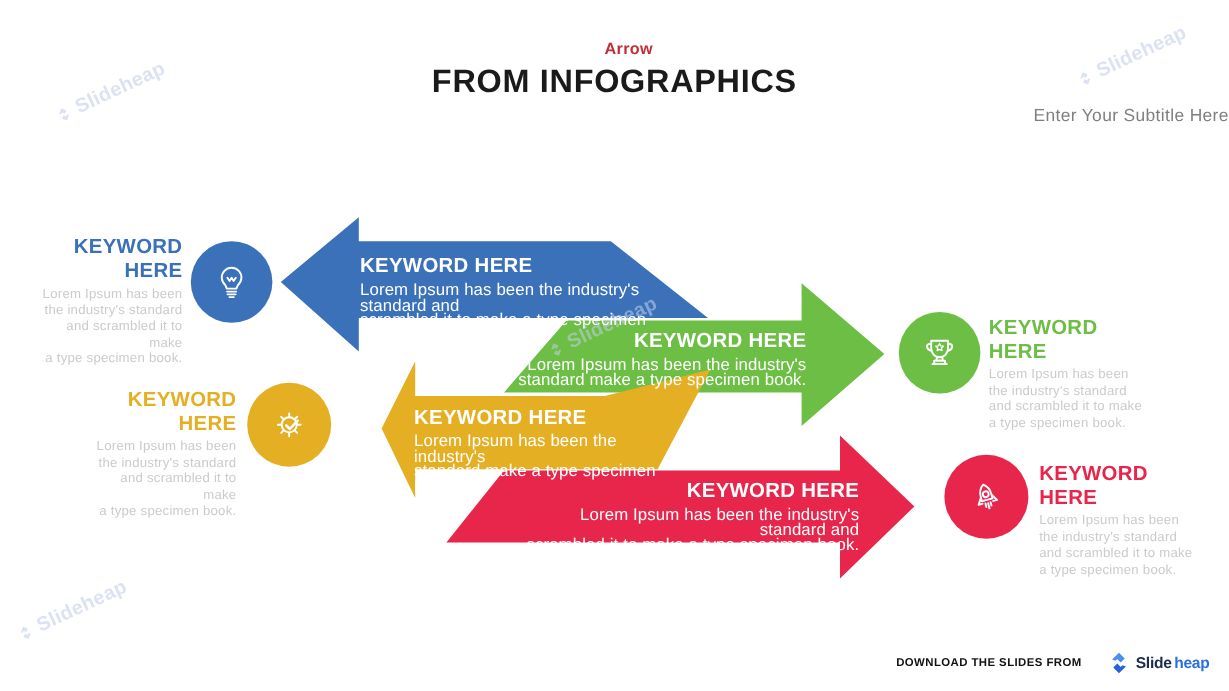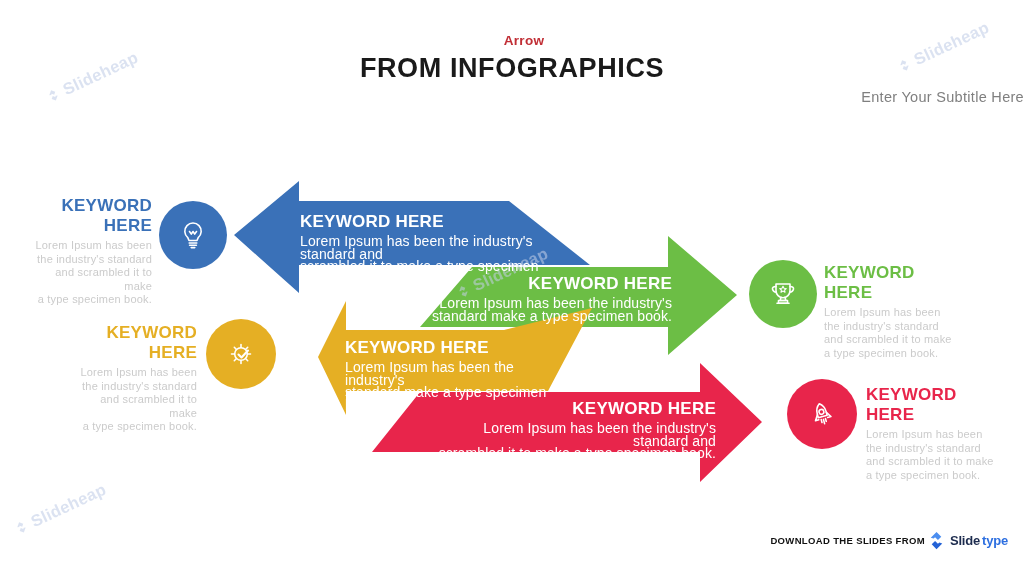--- a/index.html
+++ b/index.html
@@ -33,21 +33,21 @@
   
   .wm{position:absolute;display:flex;align-items:center;gap:4px;
       transform:rotate(-25deg);font-size:16.5px;font-weight:600;
       letter-spacing:.3px;opacity:.6;pointer-events:none;}
   .wm svg{display:block;}
   .wm-1{left:42px;top:68px;}
   .wm-2{left:893px;top:38px;}
   .wm-3{left:452px;top:264px;opacity:.55;}
   .wm-4{left:10px;top:500px;}
   
-  .footer{position:absolute;right:16px;bottom:24px;display:flex;align-items:center;gap:0;}
+  .footer{position:absolute;right:16px;bottom:12px;display:flex;align-items:center;gap:20px;}
   .footer-label{font-size:9.5px;font-weight:bold;letter-spacing:.35px;color:#111;}
   .brand{display:flex;align-items:center;gap:2px;font-size:13px;font-weight:bold;letter-spacing:-.2px;}
   .brand .p1{color:#1c2b4e;}
   .brand .p2{color:#2d6fe0;}
 </style>
 </head>
 <body>
 
 <div id="slide">
 
@@ -189,17 +189,17 @@
   </div>
 
   <div class="footer">
     <span class="footer-label">DOWNLOAD THE SLIDES FROM</span>
     <span class="brand">
       <svg width="23" height="23" viewBox="0 0 24 24">
         <path d="M6 9 12 3l5 5-3.5 3.5-3-3L9 10z" fill="#4b8ef0"></path>
         <path d="M18 15l-6 6-5-5 3.5-3.5 3 3 1.5-1.5z" fill="#2563d6"></path>
       </svg>
       <span class="p1">Slide</span>
-        <span class="p2">type</span>
+        <span class="p2">heap</span>
     </span>
   </div>
 
 </div>
 
 </body></html>

